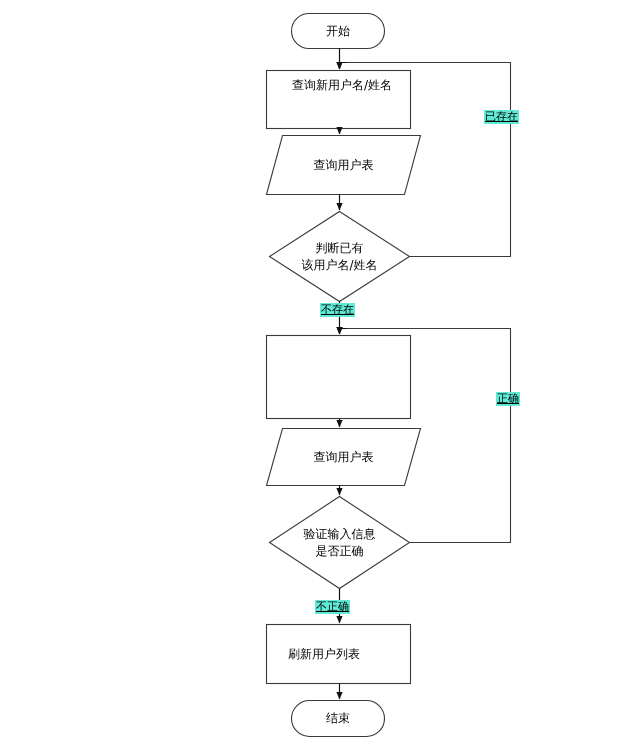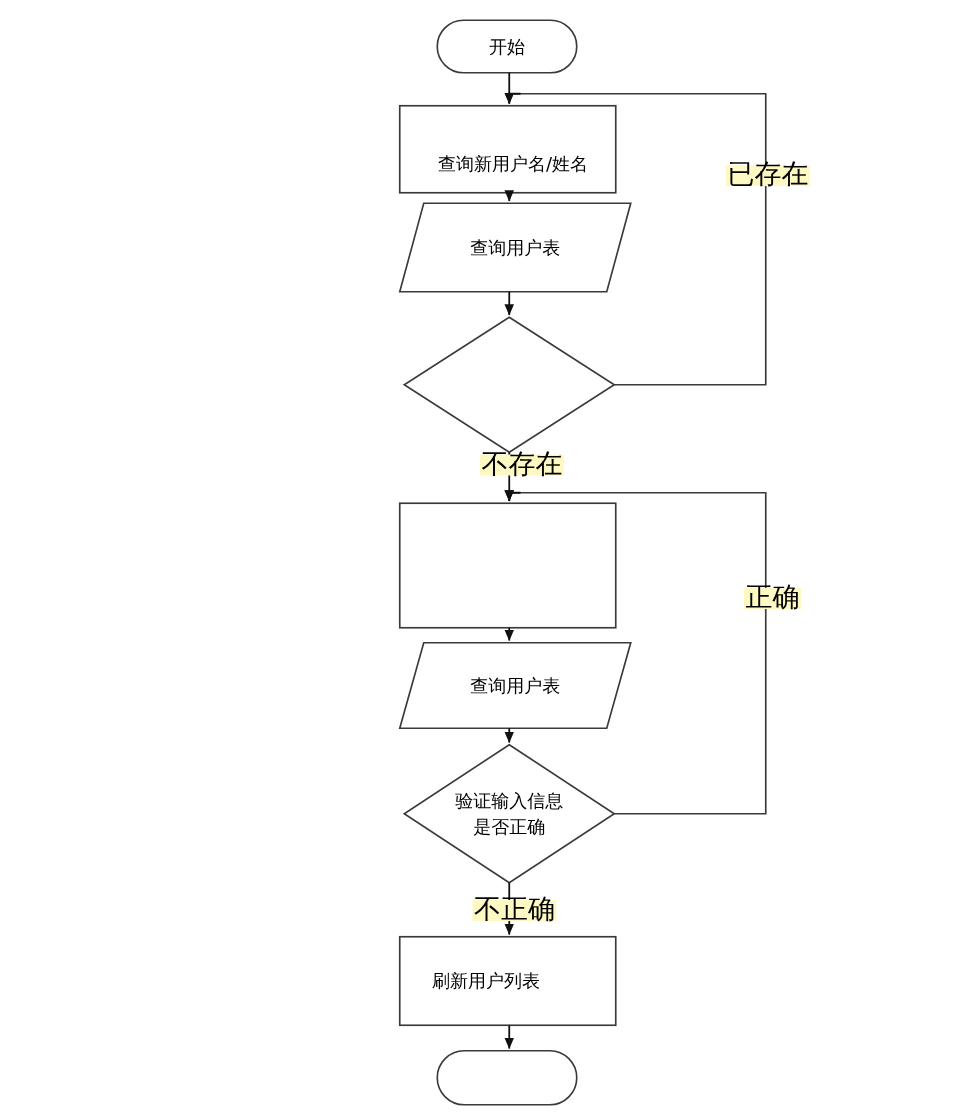--- a/index.html
+++ b/index.html
@@ -33,25 +33,26 @@
     text-align: center;
     color: #000000;
     font-size: 12px;
     line-height: 17px;
     white-space: pre-line;
     pointer-events: none;
   }
   .edge-label {
     position: absolute;
     color: #000000;
-    font-size: 18px;
+    font-size: 11px;
     line-height: 14px;
-    background: #fef9c3;
+    background: #5eead4;
     padding: 0 1px;
     white-space: nowrap;
+    text-decoration: underline;
   }
 </style>
 </head>
 <body>
 
 <div id="flowchart-canvas">
 
   <svg id="flow-svg" viewBox="0 0 643 745">
     <defs>
       <marker id="arrowhead" markerWidth="9" markerHeight="9" refX="7.2" refY="3.2" orient="auto" markerUnits="userSpaceOnUse">
@@ -109,33 +110,36 @@
     <g fill="none" stroke="#3a3a3a" stroke-width="1.1">
       <path d="M365.5,542.5 L466.5,542.5 L466.5,328.5 L297,328.5"></path>
     </g>
     <g fill="none" stroke="#111111" stroke-width="1.2">
       <path d="M303,328.5 L295.5,328.5 L295.5,334" marker-end="url(#arrowhead)"></path>
     </g>
   </svg>
 
   <div class="node-text" style="left:247px; top:13px; width:94px; height:36px;">开始</div>
 
-  <div class="node-text" style="left:222px; top:80px; width:152px; height:59px;">查询新用户名/姓名</div>
+  <div class="node-text" style="left:222px; top:56px; width:152px; height:59px;">查询新用户名/姓名</div>
 
   <div class="node-text" style="left:222px; top:135px; width:155px; height:60px;">查询用户表</div>
 
+  <div class="node-text" style="left:225px; top:211px; width:141px; height:91px;">判断已有
+该用户名/姓名</div>
 
 
   <div class="node-text" style="left:222px; top:428px; width:155px; height:58px;">查询用户表</div>
 
   <div class="node-text" style="left:225px; top:496px; width:141px; height:93px;">验证输入信息
 是否正确</div>
 
   <div class="node-text" style="left:222px; top:624px; width:116px; height:60px;">刷新用户列表</div>
 
+  <div class="node-text" style="left:247px; top:700px; width:94px; height:37px;">结束</div>
 
   <div class="edge-label" style="left:440px; top:110px;">已存在</div>
 
   <div class="edge-label" style="left:276px; top:303px;">不存在</div>
 
   <div class="edge-label" style="left:452px; top:392px;">正确</div>
 
   <div class="edge-label" style="left:271px; top:600px;">不正确</div>
 
 </div>

